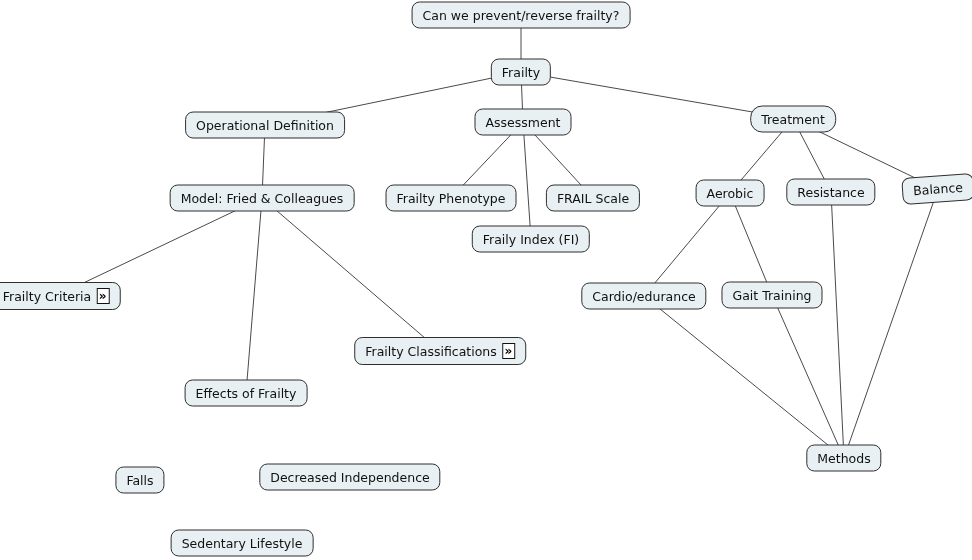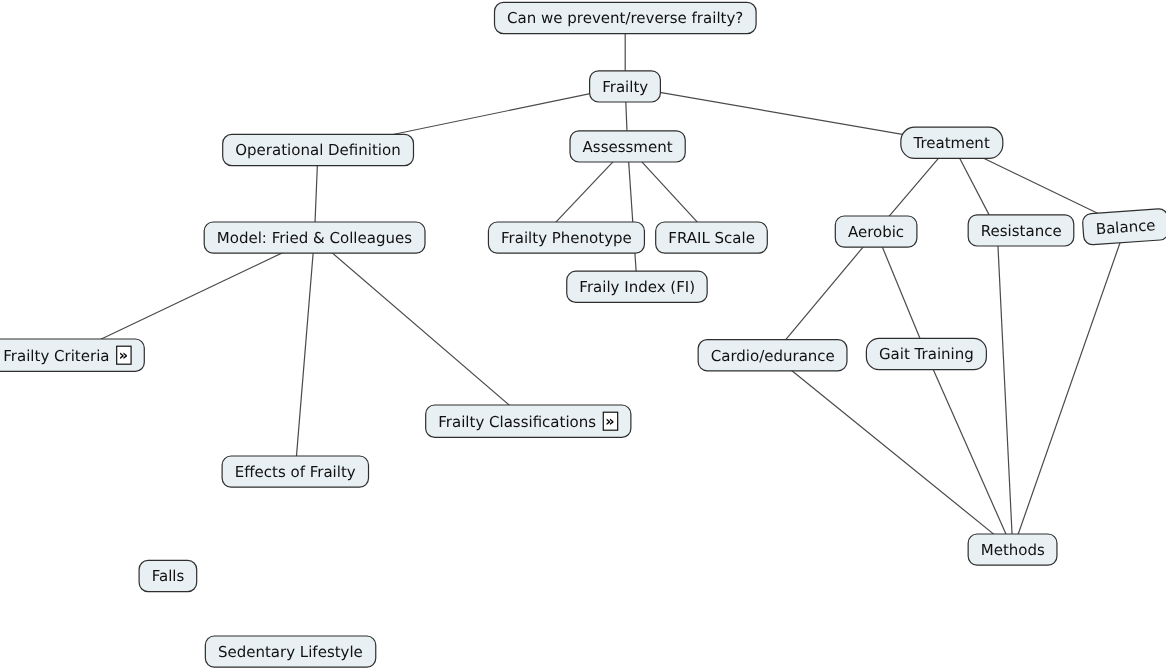--- a/index.html
+++ b/index.html
@@ -97,57 +97,60 @@
     </div>
     <div class="node" style="left: 523px; top: 122px;">
       <span>Assessment</span>
     </div>
     <div class="node" style="left: 793px; top: 119px; border-radius: 12px;">
       <span>Treatment</span>
     </div>
     <div class="node" style="left: 262px; top: 198px;">
       <span>Model: Fried &amp; Colleagues</span>
     </div>
-    <div class="node" style="left: 451px; top: 198px; margin-left: 21px;">
+    <div class="node" style="left: 451px; top: 198px;">
       <span>Frailty Phenotype</span>
     </div>
     <div class="node" style="left: 593px; top: 198px;">
       <span>FRAIL Scale</span>
     </div>
     <div class="node" style="left: 531px; top: 239px; justify-content: center;">
       <span>Fraily Index (FI)</span>
     </div>
     <div class="node" style="left: 730px; top: 193px;">
       <span>Aerobic</span>
     </div>
-    <div class="node" style="left: 851px; top: 192px; justify-content: flex-end;">
+    <div class="node" style="left: 831px; top: 192px; justify-content: flex-end;">
       <span>Resistance</span>
     </div>
     <div class="node" style="left: 938px; top: 189px; --tilt: -4deg;">
       <span>Balance</span>
     </div>
     <div class="node" style="left: 56px; top: 296px;">
       <span>Frailty Criteria</span>
       <span class="expand-icon">»</span>
     </div>
     <div class="node" style="left: 440px; top: 351px;">
       <span>Frailty Classifications</span>
       <span class="expand-icon">»</span>
     </div>
     <div class="node" style="left: 246px; top: 393px;">
       <span>Effects of Frailty</span>
     </div>
     <div class="node" style="left: 140px; top: 480px; text-align: center;">
       <span>Falls</span>
     </div>
+    <div class="node" style="left: 350px; top: 477px;">
+      <span>Decreased Independence</span>
+    </div>
     <div class="node" style="left: 242px; top: 543px;">
       <span>Sedentary Lifestyle</span>
     </div>
     <div class="node" style="left: 644px; top: 296px;">
       <span>Cardio/edurance</span>
     </div>
-    <div class="node" style="left: 772px; top: 295px; border-radius: 11px;">
+    <div class="node" style="left: 772px; top: 295px;">
       <span>Gait Training</span>
     </div>
     <div class="node" style="left: 844px; top: 458px;">
       <span>Methods</span>
     </div>
   </div>
 
 </body></html>

